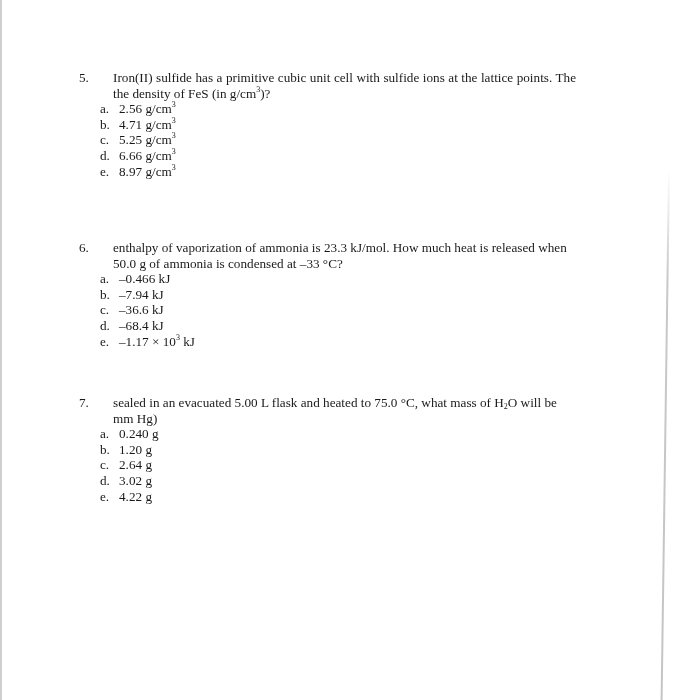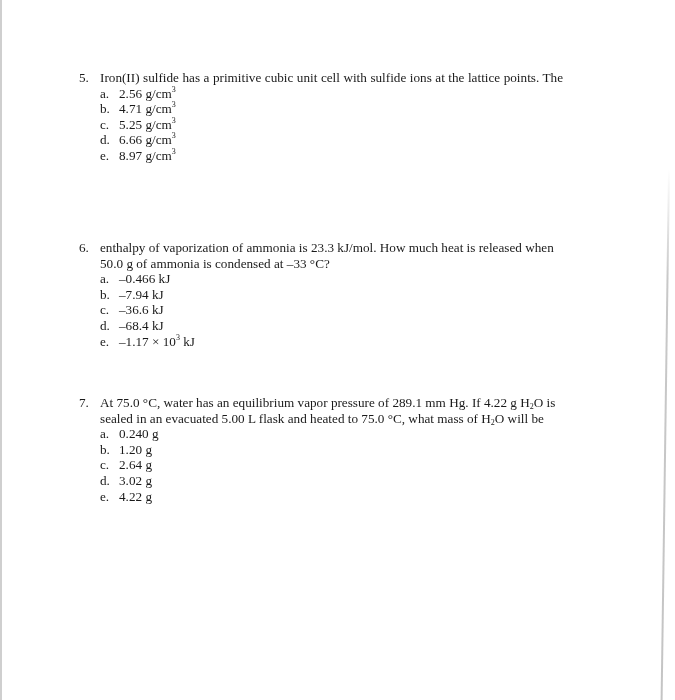--- a/index.html
+++ b/index.html
@@ -39,21 +39,21 @@
       width: 490px;
       font-size: 13.2px;
       line-height: 15.6px;
     }
     .q-num {
       position: absolute;
       left: 0;
       top: 0;
     }
     .q-body {
-      margin-left: 21px;
+      margin-left: 34px;
       text-align: justify;
       text-align-last: left;
     }
     .q-line {
       display: block;
       white-space: nowrap;
     }
     .q-line.justify {
       text-align: justify;
       text-align-last: justify;
@@ -89,20 +89,21 @@
 </head>
 <body>
 
 <div class="page-edge-left"></div>
 <div class="page-edge-right"></div>
 
 <div class="question" id="q5">
   <span class="q-num">5.</span>
   <div class="q-body">
     <span class="q-line justify">Iron(II) sulfide has a primitive cubic unit cell with sulfide ions at the lattice points. The</span>
+    <span class="q-line"><span>the density of FeS (in g/cm</span><sup>3</sup><span>)?</span></span>
   </div>
   <ul class="options">
     <li class="option">
         <span class="opt-letter">a.</span>
         <span><span>2.56 g/cm</span><sup>3</sup></span>
       </li>
     <li class="option">
         <span class="opt-letter">b.</span>
         <span><span>4.71 g/cm</span><sup>3</sup></span>
       </li>
@@ -147,22 +148,22 @@
     <li class="option">
         <span class="opt-letter">e.</span>
         <span><span>–1.17 × 10</span><sup>3</sup><span> kJ</span></span>
       </li>
   </ul>
 </div>
 
 <div class="question" id="q7">
   <span class="q-num">7.</span>
   <div class="q-body">
-    <span class="q-line"><span>At 75.0 °C, water has an equilibrium vapor pressure of 289.1 mm Hg. If 4.22 g H</span><sub>2</sub><span>O is</span></span>
     <span class="q-line"><span>sealed in an evacuated 5.00 L flask and heated to 75.0 °C, what mass of H</span><sub>2</sub><span>O will be</span></span>
+    <span class="q-line">mm Hg)</span>
   </div>
   <ul class="options">
     <li class="option">
         <span class="opt-letter">a.</span>
         <span>0.240 g</span>
       </li>
     <li class="option">
         <span class="opt-letter">b.</span>
         <span>1.20 g</span>
       </li>

